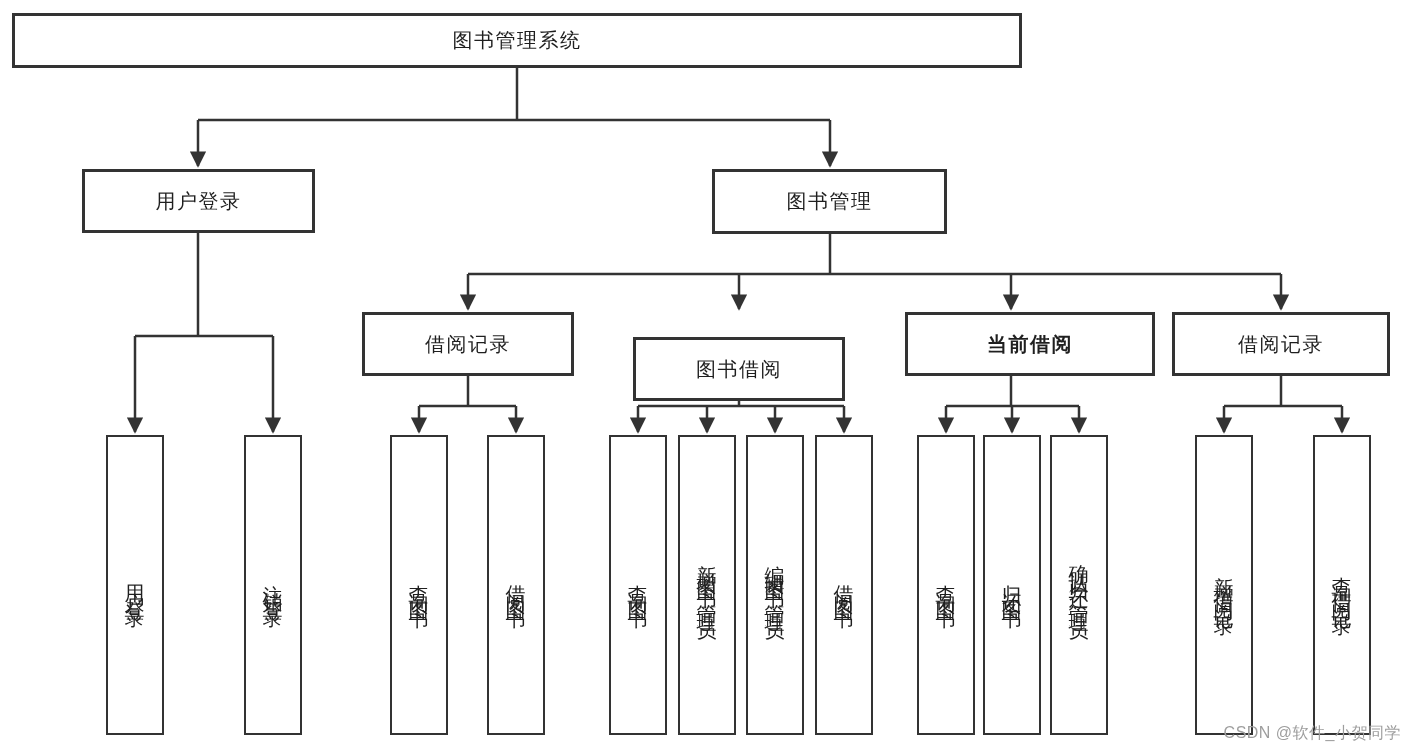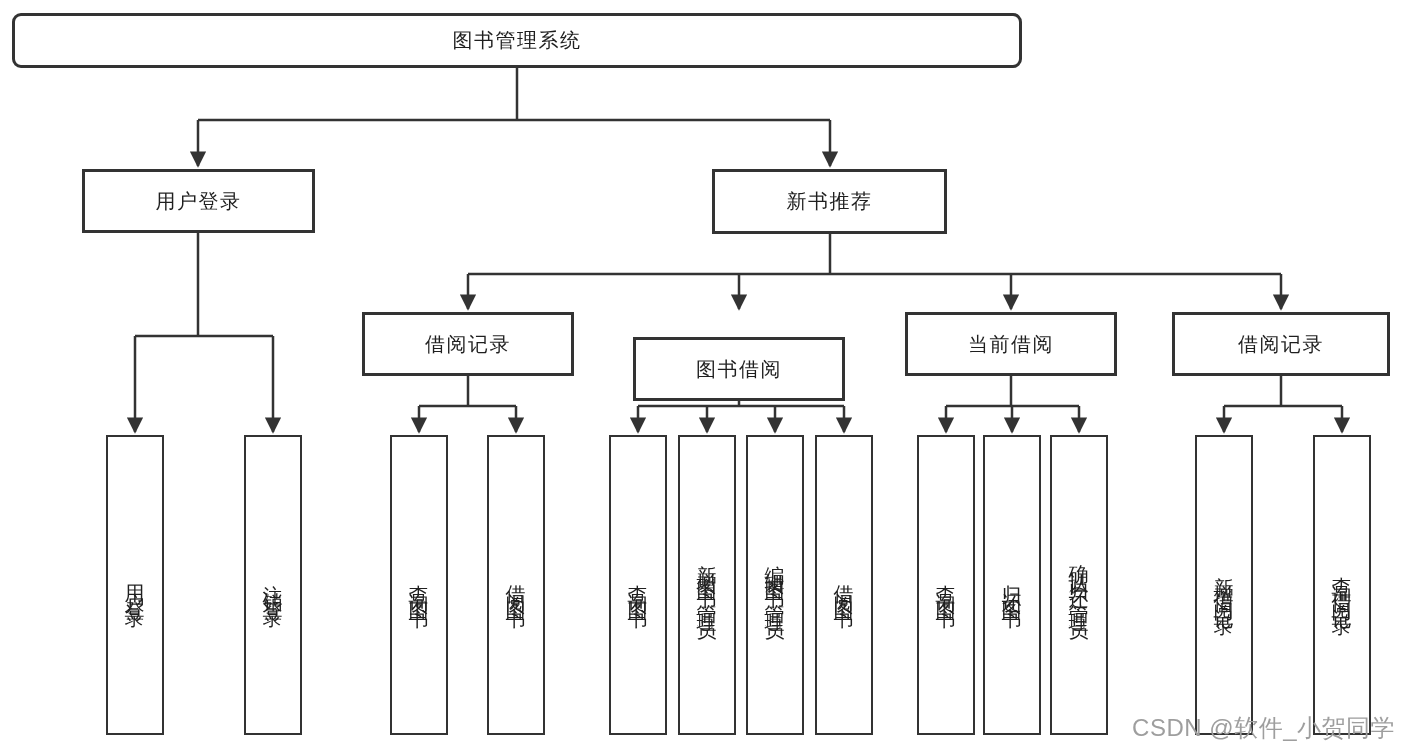--- a/index.html
+++ b/index.html
@@ -39,23 +39,23 @@
   .node-v .vtext {
     writing-mode: vertical-rl;
     text-orientation: mixed;
     font-size: 20px;
     letter-spacing: 8px;
     line-height: 1;
     white-space: nowrap;
   }
   .watermark {
     position: absolute;
-    right: 10px;
+    right: 4px;
     bottom: 3px;
-    font-size: 24px;
+    font-size: 16px;
     color: #9e9e9e;
     letter-spacing: 0.5px;
     z-index: 2;
     white-space: nowrap;
   }
 </style>
 </head>
 <body>
 
 <div class="stage">
@@ -103,28 +103,28 @@
       <path d="M1012,406 V432" marker-end="url(#arrow)"></path>
       <path d="M1079,406 V432" marker-end="url(#arrow)"></path>
 
       <path d="M1281,376 V406"></path>
       <path d="M1224,406 H1342"></path>
       <path d="M1224,406 V432" marker-end="url(#arrow)"></path>
       <path d="M1342,406 V432" marker-end="url(#arrow)"></path>
     </g>
   </svg>
 
-  <div class="node node-h" style="left:12px; top:13px; width:1010px; height:55px;border-radius:9px;">图书管理系统</div>
+  <div class="node node-h" style="left:12px; top:13px; width:1010px; height:55px;">图书管理系统</div>
 
   <div class="node node-h" style="left:82px; top:169px; width:233px; height:64px;">用户登录</div>
-  <div class="node node-h" style="left:712px; top:169px; width:235px; height:65px;">新书推荐</div>
+  <div class="node node-h" style="left:712px; top:169px; width:235px; height:65px;">图书管理</div>
 
   <div class="node node-h" style="left:362px; top:312px; width:212px; height:64px;">借阅记录</div>
   <div class="node node-h" style="left:633px; top:312px; width:212px; height:64px;margin-top:25px;">图书借阅</div>
-  <div class="node node-h" style="left:905px; top:312px; width:212px; height:64px;">当前借阅</div>
+  <div class="node node-h" style="left:905px; top:312px; width:250px; height:64px;font-weight:bold;">当前借阅</div>
   <div class="node node-h" style="left:1172px; top:312px; width:218px; height:64px;">借阅记录</div>
 
   <div class="node node-v" style="left:106px; top:435px; width:58px; height:300px;">
     <span class="vtext">用户登录</span>
   </div>
   <div class="node node-v" style="left:244px; top:435px; width:58px; height:300px;">
     <span class="vtext">注销登录</span>
   </div>
 
   <div class="node node-v" style="left:390px; top:435px; width:58px; height:300px;">

